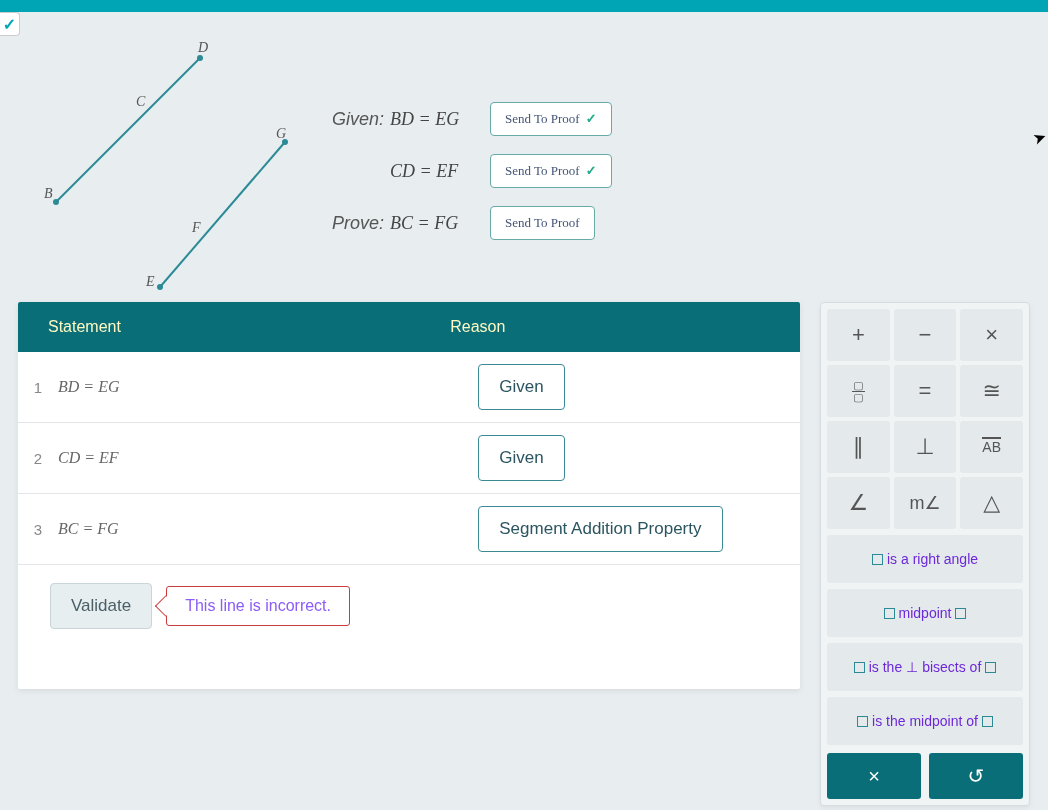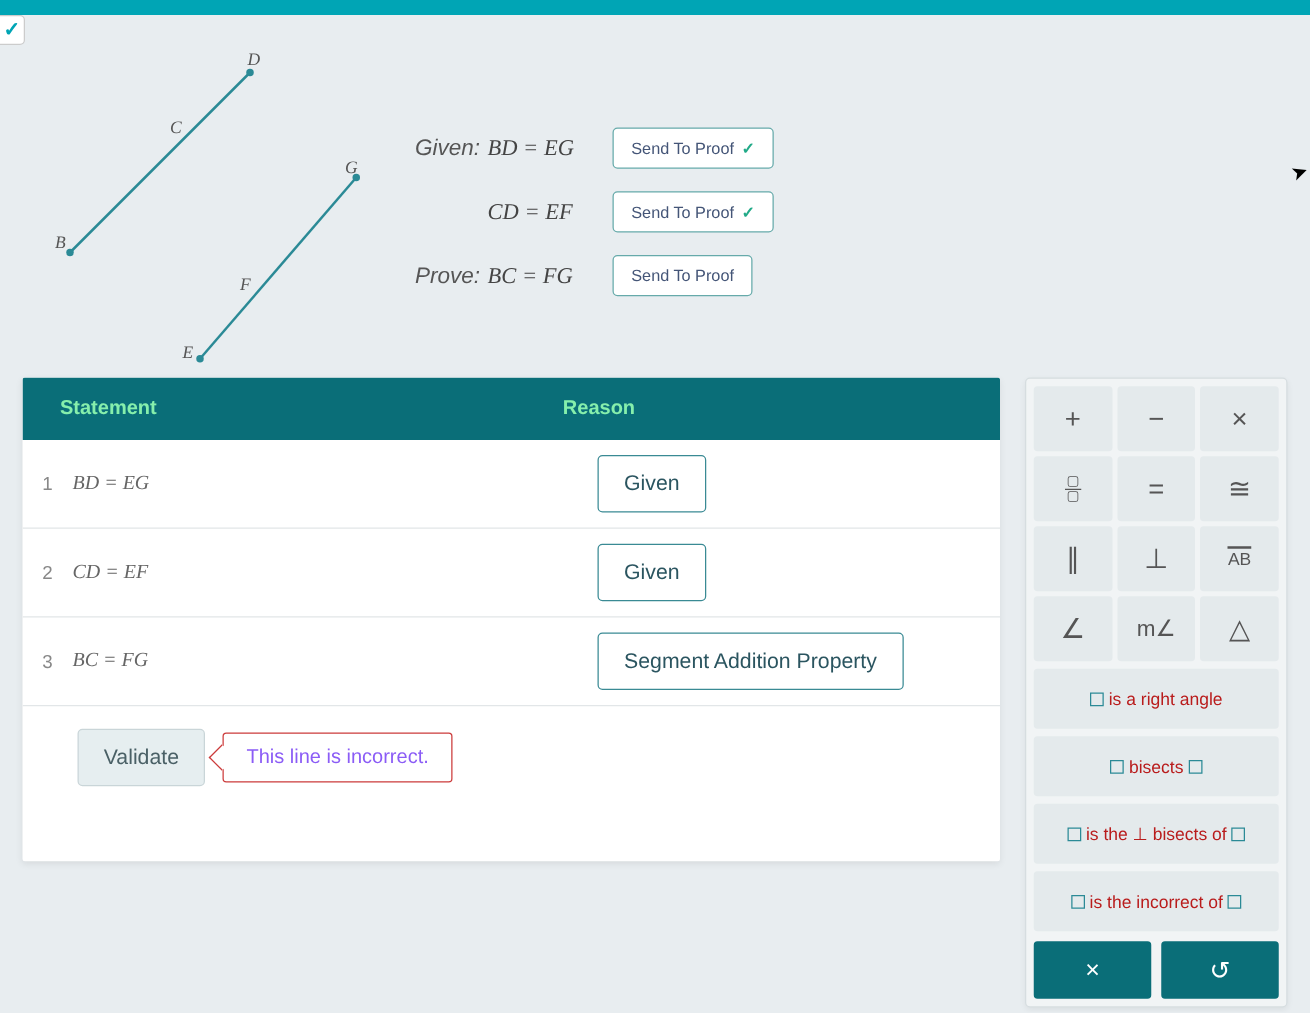--- a/index.html
+++ b/index.html
@@ -73,41 +73,42 @@
     border: 1px solid #6aa;
     background: #fff;
     color: #457;
     font-size: 13px;
     padding: 8px 14px;
     border-radius: 4px;
     cursor: pointer;
     display:inline-flex;
     align-items:center;
     gap:6px;
+    font-family:Liberation Serif, serif;
   }
   .send-btn .chk { color:#2a8; font-weight:bold; }
   .main-row {
     display:flex;
     padding: 0 18px;
     gap: 20px;
     align-items: flex-start;
   }
   .proof {
     flex: 1;
     background: #fff;
     border-radius: 2px;
     box-shadow: 0 2px 6px rgba(0,0,0,.08);
     overflow:hidden;
   }
   .phead {
     background: #0a6e78;
-    color:#86efac;
+    color:#fef9c3;
     display:flex;
     font-size:16px;
-    font-weight:700;
+    font-weight:400;
   }
   .phead .c1 { width:54%; padding:16px 30px;}
   .phead .c2 { flex:1; padding:16px 10px;}
   .prow {
     display:flex;
     border-bottom:1px solid #e2e6e8;
     align-items:center;
     min-height:66px;
   }
   .prow .num { width:40px; text-align:center; color:#888; font-size:15px;}
@@ -128,21 +129,20 @@
     padding:12px 20px;
     border-radius:4px;
     cursor:pointer;
     margin-left:28px;
   }
   .validate-row {
     padding: 18px 16px 60px 32px;
     display:flex;
     align-items:center;
     gap:14px;
-    margin-left:12px;
   }
   .validate-btn {
     background:#e6eef0;
     border:1px solid #c9d5d8;
     color:#4a6066;
     font-size:17px;
     padding:12px 20px;
     border-radius:4px;
     cursor:pointer;
   }
@@ -188,21 +188,21 @@
     font-family: "Segoe UI Symbol","Arial Unicode MS",Arial,sans-serif;
   }
   .phrase-btn{
     margin-top:6px;
     background:#e4eaec;
     border:none;
     width:100%;
     height:48px;
     border-radius:3px;
     font-size:14px;
-    color:#b91c1c;
+    color:#6d28d9;
     cursor:pointer;
     display:flex;align-items:center;justify-content:center;
     gap:4px;
   }
   .ph-placeholder{
     display:inline-block;width:11px;height:11px;border:1.5px solid #2b8a96;vertical-align:middle;
   }
   .action-row{ display:flex; gap:8px; margin-top:8px;}
   .action-btn{
     flex:1;background:#0a6e78;color:#fff;border:none;height:46px;border-radius:3px;
@@ -325,31 +325,31 @@
       <button class="kbtn" style="font-size:18px">m∠</button>
       <button class="kbtn">△</button>
     </div>
 
     <button class="phrase-btn">
       <span class="ph-placeholder"></span>
       <span>is a right angle</span>
     </button>
     <button class="phrase-btn">
       <span class="ph-placeholder"></span>
-      <span>bisects</span>
+      <span>midpoint</span>
       <span class="ph-placeholder"></span>
     </button>
     <button class="phrase-btn">
       <span class="ph-placeholder"></span>
       <span>is the ⊥ bisects of</span>
       <span class="ph-placeholder"></span>
     </button>
     <button class="phrase-btn">
       <span class="ph-placeholder"></span>
-      <span>is the incorrect of</span>
+      <span>is the midpoint of</span>
       <span class="ph-placeholder"></span>
     </button>
 
     <div class="action-row">
       <button class="action-btn">×</button>
       <button class="action-btn">↺</button>
     </div>
   </div>
 </div>
 

